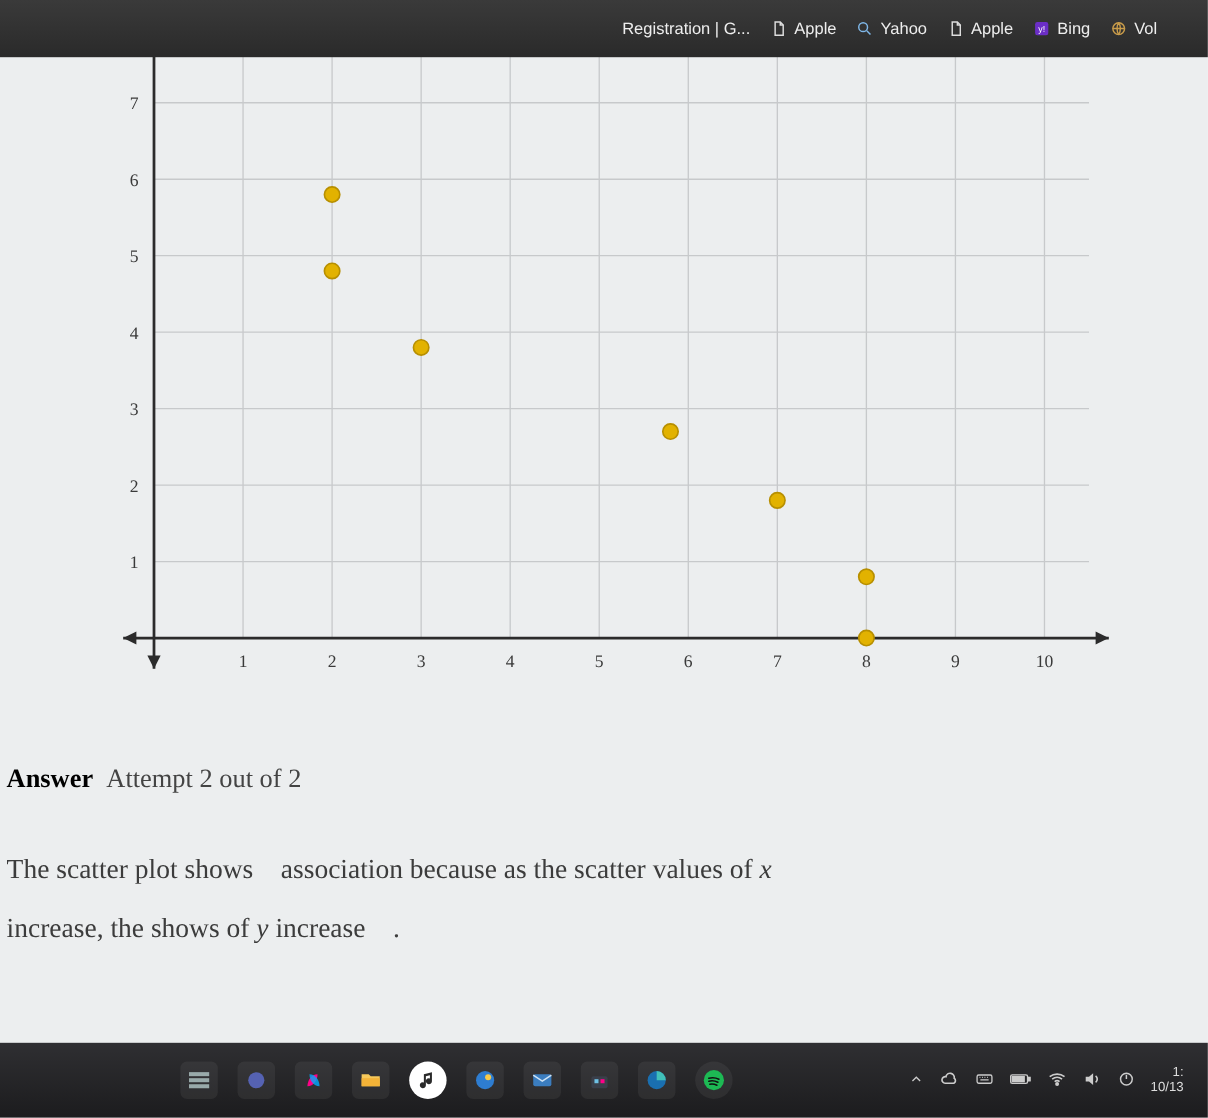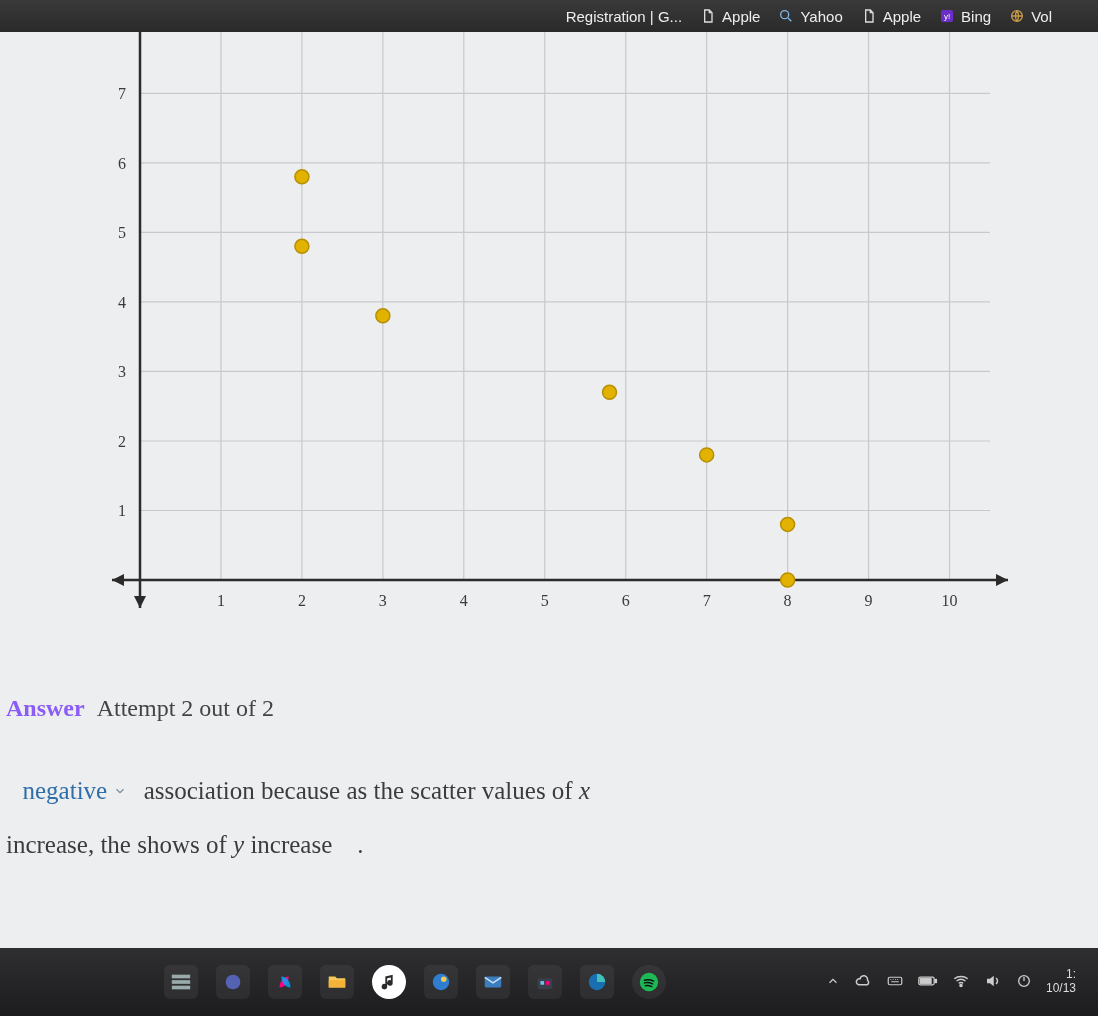--- a/index.html
+++ b/index.html
@@ -8,21 +8,21 @@
       font-family: Georgia, 'Times New Roman', serif;
       color: #333;
       width: 1098px;
       height: 1016px;
       overflow: hidden;
       position: relative;
     }
     .browser-bar {
       position: absolute;
       top: 0; left: 0; right: 0;
-      height: 32px;
+      height: 52px;
       background: linear-gradient(180deg, #3a3a3a, #2a2a2a);
       display: flex;
       align-items: center;
       justify-content: flex-end;
       gap: 18px;
       padding: 0 18px;
       color: #e6e6e6;
       font-family: -apple-system, Helvetica, Arial, sans-serif;
       font-size: 15px;
       z-index: 50;
@@ -50,21 +50,21 @@
     .tick-label { font: 16px Georgia, serif; fill:#3a3a3a; }
     .dot { fill:#e2b200; stroke:#b78f00; stroke-width:1.5; }
     .arrowhead { fill:#2b2b2b; }
 
     .answer-block {
       margin: 55px 6px 0 6px;
       font-family: Georgia, 'Times New Roman', serif;
       color: #5a5a5a;
     }
     .answer-heading { font-size: 24px; color:#444; }
-    .answer-heading strong { font-weight: 700; color:#8b5cf6; }
+    .answer-heading strong { font-weight: 700; color:#000000; }
     .answer-body { margin-top: 42px; font-size: 25px; line-height: 2.15; color:#3c3c3c; }
     .answer-body .math-var { font-style: italic; }
     .dropdown {
       display:inline-flex; align-items:center; gap:6px;
       color:#2f6ea8; cursor:pointer; padding:0 4px;
     }
     .dropdown .chev { width:14px; height:14px; }
 
     .taskbar {
       position:absolute; left:0; right:0; bottom:0; height:68px;
@@ -197,27 +197,22 @@
         <circle cx="737.6190476190476" cy="580" r="7" class="dot"></circle>
       </svg>
   </div>
 
   <div class="answer-block">
     <div class="answer-heading">
       <strong>Answer</strong>
       &nbsp;<span>Attempt 2 out of 2</span>
     </div>
     <div class="answer-body">
+      <span>The scatter plot shows</span>&nbsp;
       &nbsp;
-      <span class="dropdown">
-        <span>negative</span>
-        <svg class="chev" viewBox="0 0 24 24" fill="none" stroke="#7a8a99" stroke-width="2">
-            <path d="M6 9l6 6 6-6"></path>
-          </svg>
-      </span>&nbsp;
       <span>association because as the scatter values of</span>
       <span class="math-var">x</span><br>
       <span>increase, the shows of</span>
       <span class="math-var">y</span>
       <span>increase</span>&nbsp;
       &nbsp;
       <span>.</span>
     </div>
   </div>
 </div>

